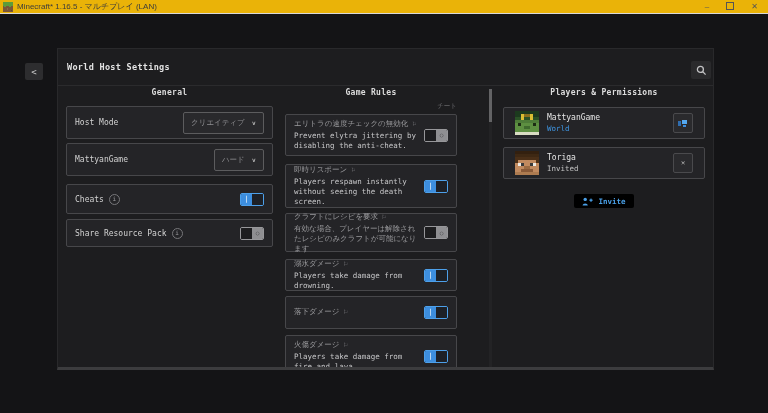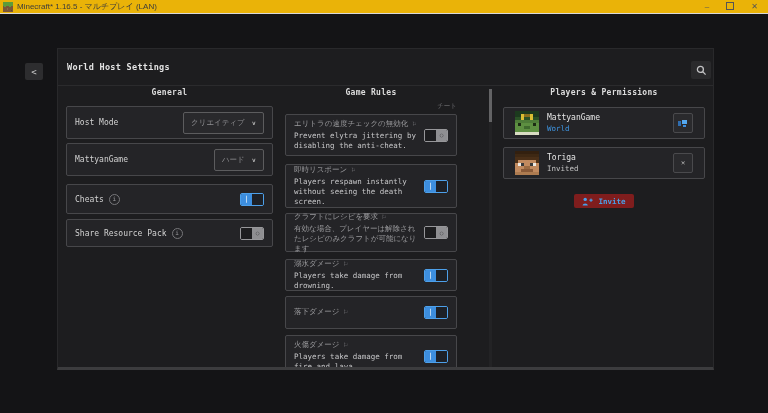--- a/index.html
+++ b/index.html
@@ -65,21 +65,21 @@
   .player-card{padding:4px 11px;margin-bottom:8px;height:32px;}
   .avatar{width:24px;height:24px;margin-right:8px;flex:none;image-rendering:pixelated;}
   .player-info{flex:1;min-width:0;}
   .player-name{font-size:8px;color:#e6e6e6;margin-bottom:2px;}
   .player-status{font-size:7.5px;}
   .status-host{color:#3f97e4;}
   .status-invited{color:#c2c2c2;}
   .mini-btn{width:18px;height:18px;background:#2a2a2d;border:1px solid #4a4a4d;border-radius:2px;
             display:flex;align-items:center;justify-content:center;flex:none;color:#bcbcbc;font-size:7px;}
   .invite-wrap{margin-top:15px;display:flex;justify-content:center;}
-  .invite-btn{display:flex;align-items:center;gap:5px;height:14px;padding:0 8px;background:#7f1d1d;
+  .invite-btn{display:flex;align-items:center;gap:5px;height:14px;padding:0 8px;background:#000000;
               border-radius:2px;color:#4aa0e8;font-size:7.5px;font-weight:bold;}
 </style>
 </head>
 <body>
 
 <div class="root">
 
   <div class="titlebar">
     <svg class="appicon" viewBox="0 0 8 8" shape-rendering="crispEdges">
       <rect x="0" y="0" width="8" height="8" fill="#7a5638"></rect>

